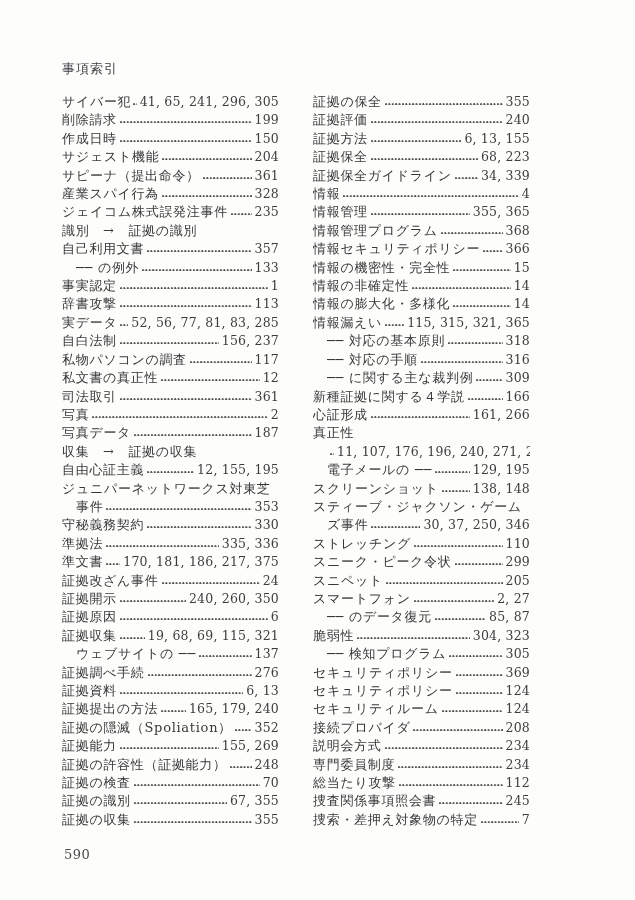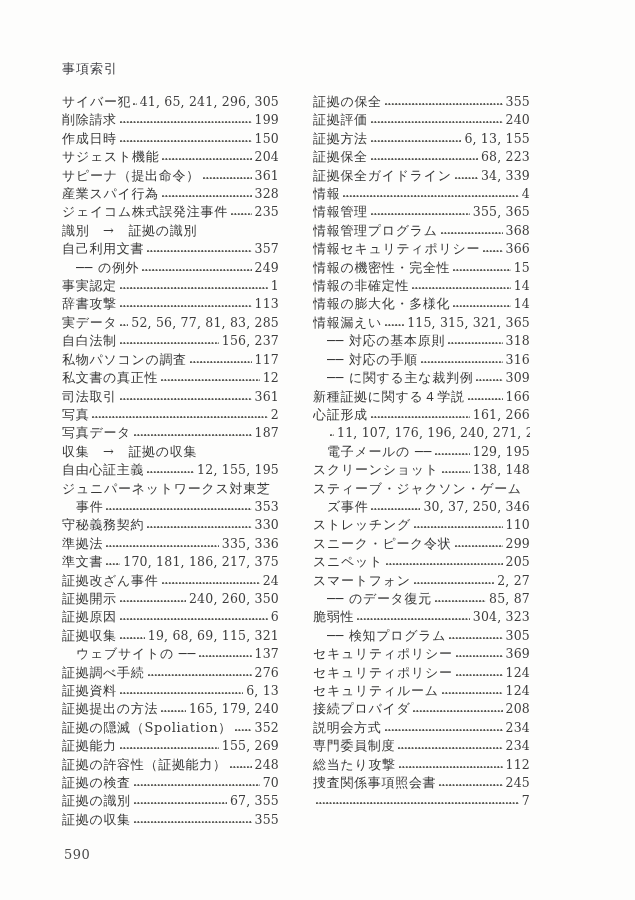--- a/index.html
+++ b/index.html
@@ -125,21 +125,21 @@
 
   </div>
         <div class="row">
     <span class="label">自己利用文書</span>
     <span class="leader"></span>
     <span class="pages">357</span>
   </div>
         <div class="row indent">
     <span class="label">── の例外</span>
     <span class="leader"></span>
-    <span class="pages">249</span>
+    <span class="pages">133</span>
   </div>
         <div class="row">
     <span class="label">事実認定</span>
     <span class="leader"></span>
     <span class="pages">1</span>
   </div>
         <div class="row">
     <span class="label">辞書攻撃</span>
     <span class="leader"></span>
     <span class="pages">113</span>
@@ -367,20 +367,24 @@
         <div class="row">
     <span class="label">新種証拠に関する４学説</span>
     <span class="leader"></span>
     <span class="pages">166</span>
   </div>
         <div class="row">
     <span class="label">心証形成</span>
     <span class="leader"></span>
     <span class="pages">161, 266</span>
   </div>
+        <div class="row">
+    <span class="label">真正性</span>
+
+  </div>
         <div class="row indent">
     <span class="label"></span>
     <span class="leader"></span>
     <span class="pages">11, 107, 176, 196, 240, 271, 279, 374</span>
   </div>
         <div class="row indent">
     <span class="label">電子メールの ──</span>
     <span class="leader"></span>
     <span class="pages">129, 195</span>
   </div>
@@ -467,20 +471,21 @@
     <span class="label">総当たり攻撃</span>
     <span class="leader"></span>
     <span class="pages">112</span>
   </div>
         <div class="row">
     <span class="label">捜査関係事項照会書</span>
     <span class="leader"></span>
     <span class="pages">245</span>
   </div>
         <div class="row">
+    <span class="label">捜索・差押え対象物の特定</span>
     <span class="leader"></span>
     <span class="pages">7</span>
   </div>
       </div>
   </div>
 
   <div class="folio">590</div>
 </div>
 
 </body></html>

